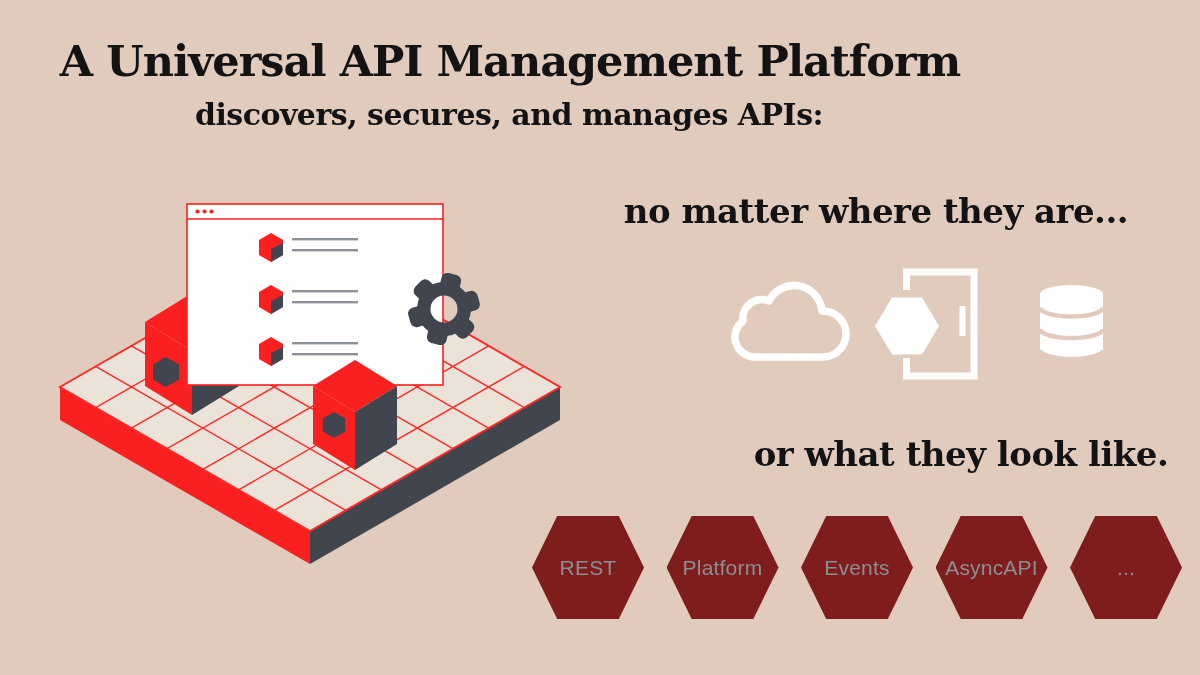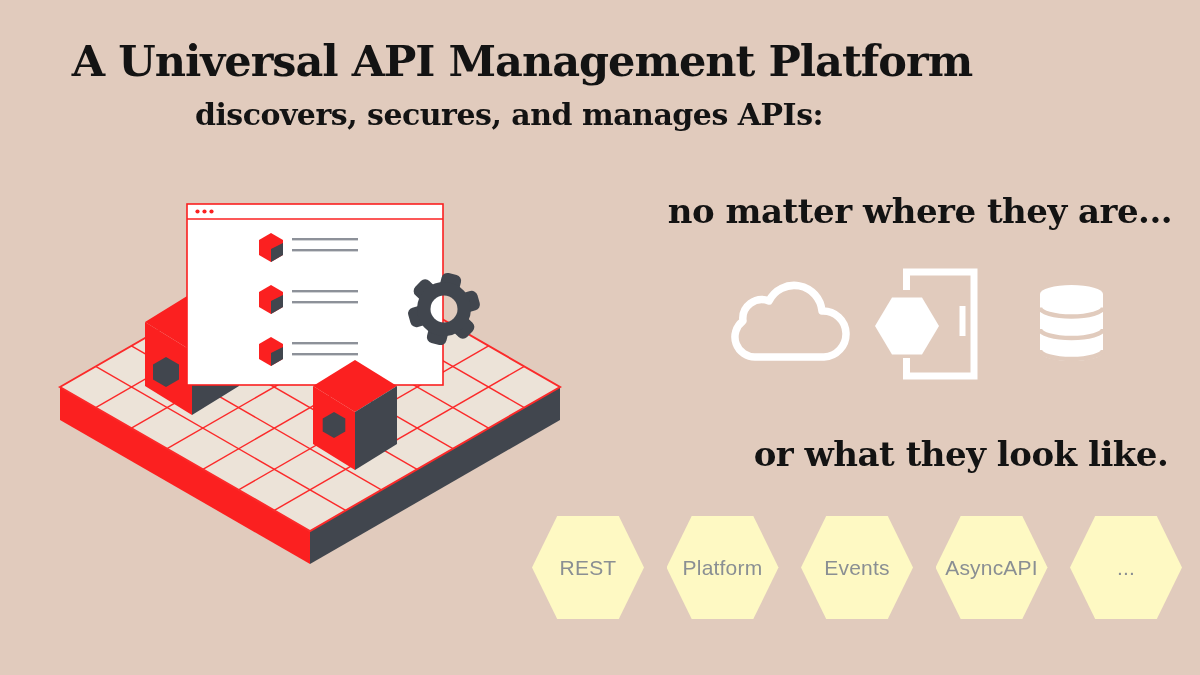--- a/index.html
+++ b/index.html
@@ -3,46 +3,46 @@
 <meta charset="utf-8">
 <style>
   html,body{margin:0;padding:0;}
   body{width:1200px;height:675px;overflow:hidden;}
   .stage{
     position:relative;width:1200px;height:675px;
     background:#e1cbbd;
     font-family:"DejaVu Serif","Liberation Serif",serif;
   }
   .title{
-    position:absolute;top:36px;left:16px;width:1012px;
+    position:absolute;top:36px;left:4px;width:1012px;
     text-align:center;font-size:43px;font-weight:700;color:#131313;
     letter-spacing:-1px;
   }
   .subtitle{
     position:absolute;top:97px;left:509px;transform:translateX(-50%);
     font-size:30px;font-weight:700;color:#131313;white-space:nowrap;
     letter-spacing:-0.5px;
   }
   .line1{
-    position:absolute;top:191px;left:920px;transform:translateX(-50%);
+    position:absolute;top:191px;left:876px;transform:translateX(-50%);
     font-size:34px;font-weight:700;color:#131313;white-space:nowrap;
     letter-spacing:-0.5px;
   }
   .line2{
     position:absolute;top:434px;left:961px;transform:translateX(-50%);
     font-size:34px;font-weight:700;color:#131313;white-space:nowrap;
     letter-spacing:-0.5px;
   }
   .illus{position:absolute;left:30px;top:195px;width:570px;height:425px;}
   .where-icons{position:absolute;left:700px;top:255px;width:440px;height:140px;}
   .hexrow{
     position:absolute;left:532px;top:516px;display:flex;
   }
   .hex{
-    width:112px;height:103px;margin-right:22.5px;background:#fef9c3;
+    width:112px;height:103px;margin-right:22.5px;background:#7f1d1d;
     clip-path:polygon(0% 50%,22.5% 0%,77.5% 0%,100% 50%,77.5% 100%,22.5% 100%);
     display:flex;align-items:center;justify-content:center;
   }
   .hex:last-child{margin-right:0;}
   .hex span{
     font-family:"Liberation Sans","DejaVu Sans",sans-serif;
     font-size:21px;color:#8a8f93;font-weight:400;letter-spacing:0.2px;
   }
 </style>
 </head>

